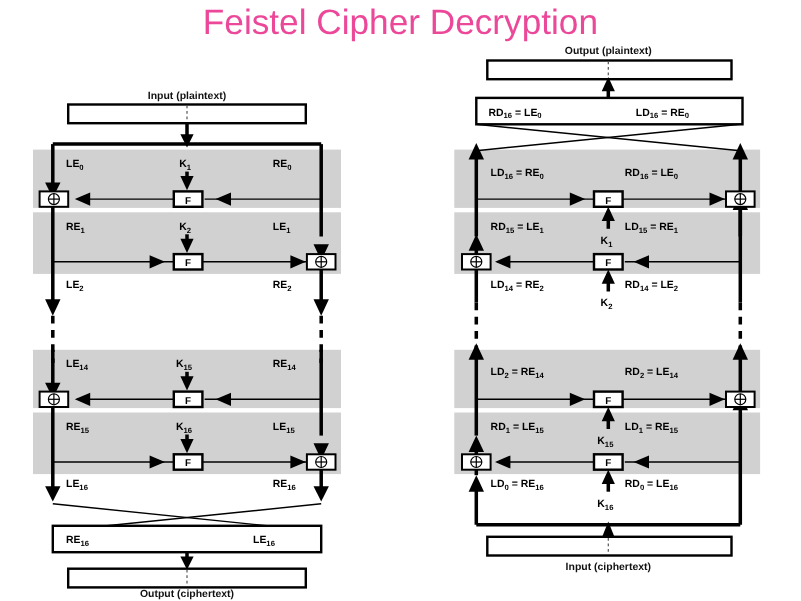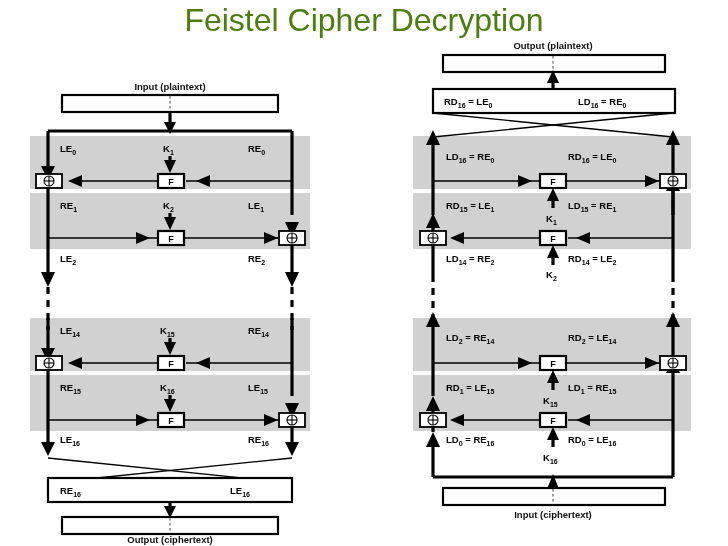--- a/index.html
+++ b/index.html
@@ -17,21 +17,21 @@
   }
   #title {
     position: absolute;
     left: 0;
     top: 2px;
     width: 728px;
     text-align: center;
     font-family: "Liberation Sans", sans-serif;
     font-size: 32px;
     font-weight: 400;
-    color: #4d7c0f;
+    color: #ec4899;
     letter-spacing: 0px;
   }
   svg#diagram {
     position: absolute;
     left: 0;
     top: 0;
   }
   .lbl {
     font-family: "Liberation Sans", sans-serif;
     font-size: 9.5px;

